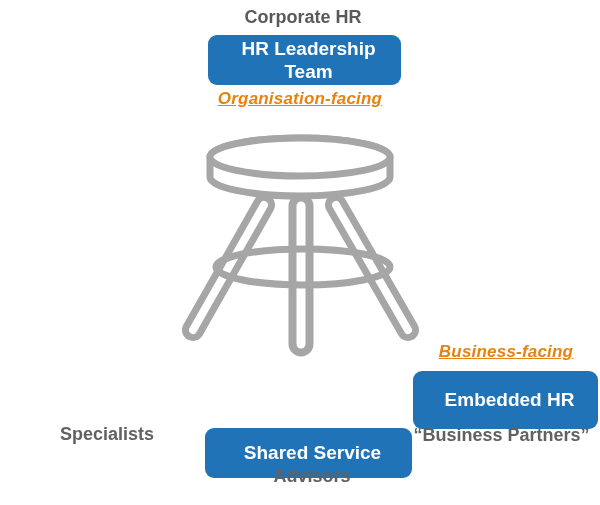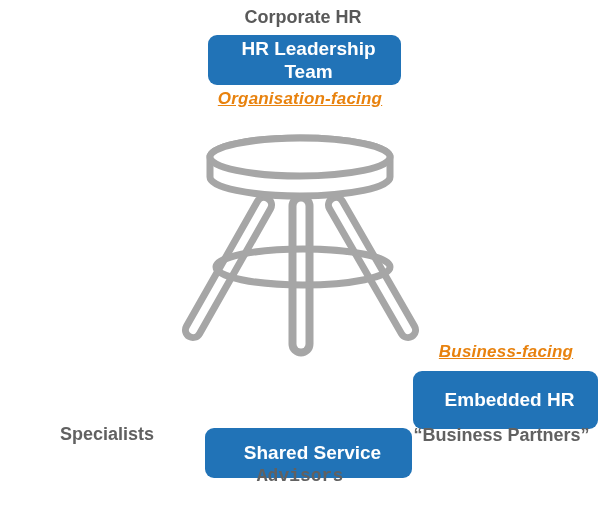--- a/index.html
+++ b/index.html
@@ -42,21 +42,21 @@
   }
   
   .pos-corporate   {left:203px;top:7px;  width:200px;}
   .pos-topbox      {left:208px;top:35px; width:185px;height:50px;}
   .pos-orgfacing   {left:200px;top:90px; width:200px;}
   .pos-progfacing  {left:3px;  top:343px;width:180px;}
   .pos-leftbox     {left:2px;  top:369px;width:183px;height:49px;}
   .pos-specialists {left:17px;  top:424px;width:180px;}
   .pos-empfacing   {left:200px;top:386px;width:200px;}
   .pos-midbox      {left:205px;top:428px;width:199px;height:50px;}
-  .pos-advisors    {left:200px;top:466px;width:200px;font-family:Liberation Mono, monospace;}
+  .pos-advisors    {left:212px;top:466px;width:200px;}
   .pos-busfacing   {left:406px;top:343px;width:200px;}
   .pos-rightbox    {left:413px;top:371px;width:177px;height:58px;}
   .pos-partners    {left:400px;top:425px;width:203px;}
   .stool-stroke{stroke:var(--stool-gray,#A6A6A6);}
   .stool-core{stroke:var(--background,#fff);}
 </style>
 </head>
 <body>
 
 <div class="canvas">

